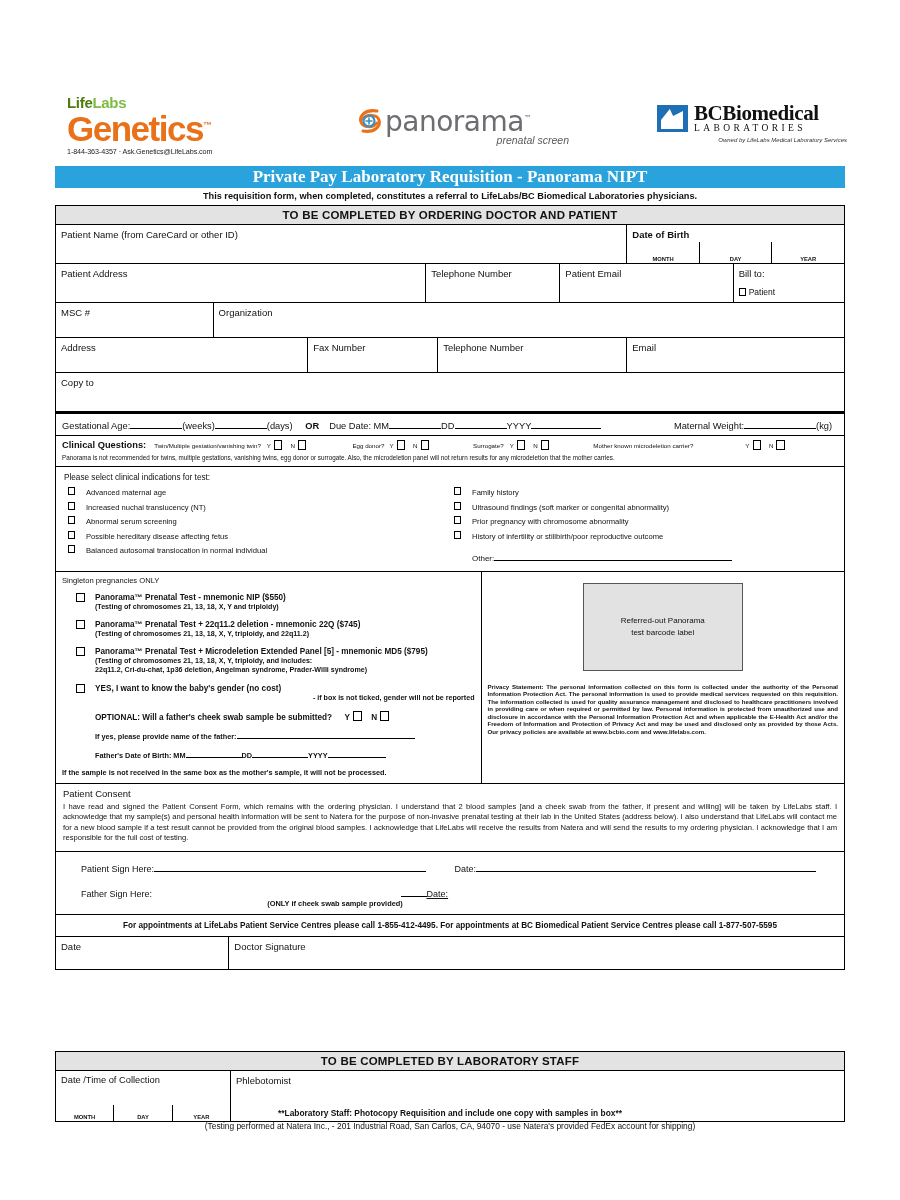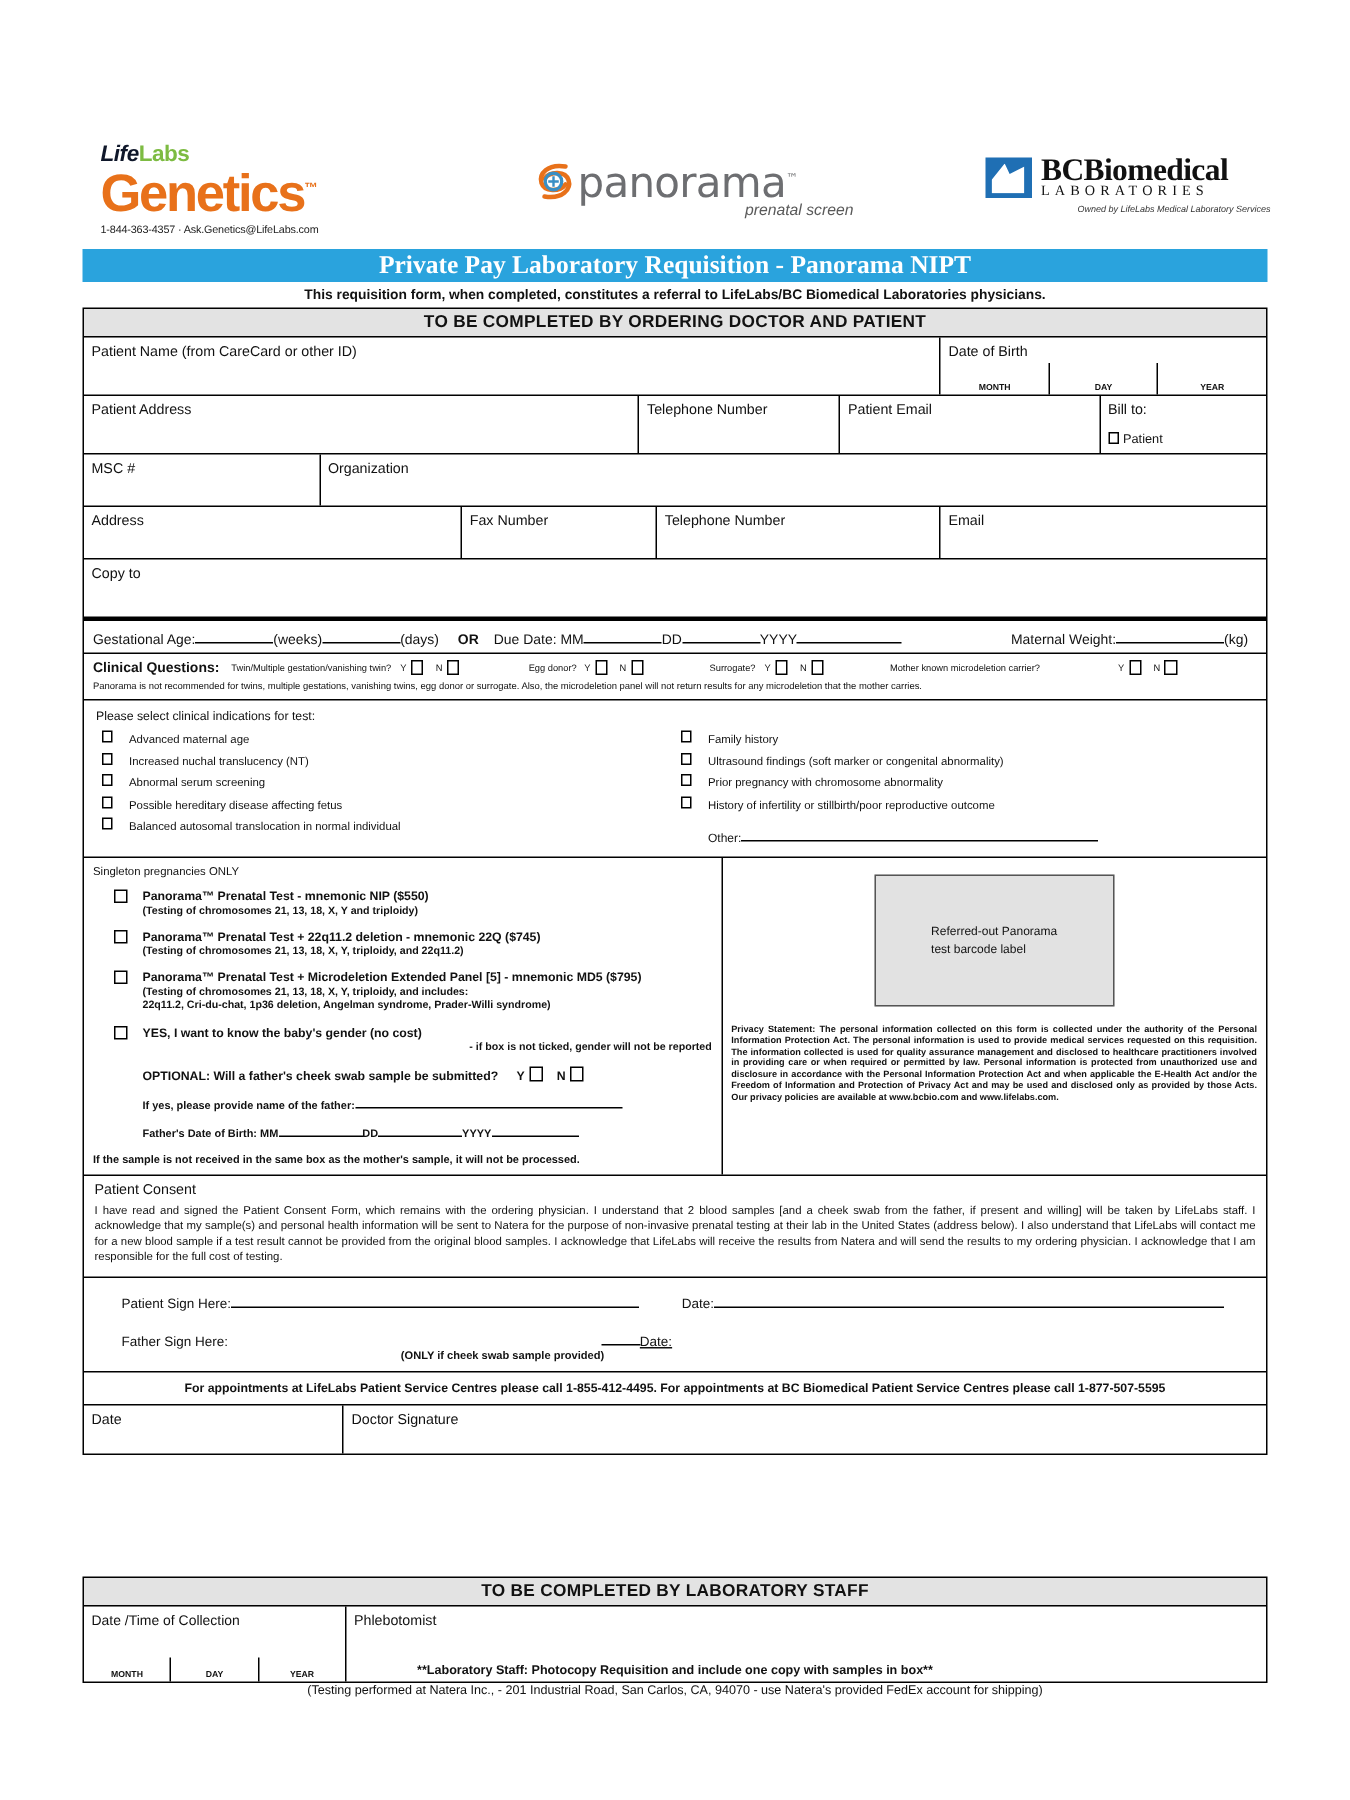--- a/index.html
+++ b/index.html
@@ -10,21 +10,21 @@
     font-family:"Liberation Sans", sans-serif;
     color:#111;
     position:relative;
   }
   .page { position:absolute; left:0; top:0; width:900px; height:1200px; background:#fff; }
 
   
   .header { position:absolute; left:55px; top:95px; width:790px; height:68px; }
   .logo-lifelabs { position:absolute; left:12px; top:0px; width:250px; }
   .ll-top { font-size:15px; font-weight:bold; letter-spacing:-0.3px; line-height:15px; }
-  .ll-life { color:#0f172a;font-style:italic; }
+  .ll-life { color:#4d7c0f; }
   .ll-labs { color:#7dbb42; }
   .ll-gen { font-size:35px; font-weight:bold; color:#e8711a; letter-spacing:-1.5px;
             line-height:34px; margin-top:-2px; }
   .ll-tm { font-size:9px; vertical-align:super; color:#e8711a; }
   .ll-contact { font-size:7.2px; color:#222; margin-top:1px; letter-spacing:-0.1px; }
 
   .logo-panorama { position:absolute; left:300px; top:10px; width:230px; height:48px; }
   .pano-row { display:flex; align-items:center; }
   .pano-mark { width:30px; height:30px; position:relative; flex:0 0 30px; }
   .pano-word { font-size:28px; color:#6d6e71; letter-spacing:-0.5px; line-height:28px;
@@ -60,21 +60,21 @@
   .row { display:flex; border-bottom:1.3px solid #000; }
   .row:last-child { border-bottom:none; }
   .cell { position:relative; padding:4px 5px; border-right:1.3px solid #000; font-size:9.5px; }
   .cell:last-child { border-right:none; }
   .lbl { font-size:9.5px; color:#111; }
   .h38 { height:38px; }
   .h34 { height:34px; }
 
   
   .dob-wrap { display:flex; flex-direction:column; height:100%; }
-  .dob-top { font-size:9.5px; padding-bottom:2px; }
+  .dob-top { font-size:9.5px; padding-bottom:2px;font-weight:bold; }
   .dob-cols { display:flex; flex:1; align-items:flex-end; }
   .dob-c { flex:1; border-left:1.3px solid #000; text-align:center; font-size:5.8px;
            font-weight:bold; height:100%; display:flex; align-items:flex-end;
            justify-content:center; padding-bottom:1px; }
   .dob-c.first { border-left:none; }
 
   .cbx { display:inline-block; width:7px; height:8px; border:1px solid #000;
          vertical-align:-1px; margin-right:3px; background:#fff; }
   .cbx-lg { display:inline-block; width:8.5px; height:9.5px; border:1.1px solid #000;
             vertical-align:-1px; background:#fff; }
@@ -112,21 +112,21 @@
   .y-main { font-size:8.2px; font-weight:bold; }
   .y-sub { font-size:7.1px; font-weight:bold; margin-top:1px;text-align:right; }
   .opt-line { font-size:8.2px; font-weight:bold; margin-top:9px; }
   .opt-cb { display:inline-block; width:9px; height:10px; border:1.2px solid #000;
             vertical-align:-1px; margin:0 7px 0 3px; }
   .sm-line { font-size:7.3px; font-weight:bold; margin-top:7px; }
   .warn-line { font-size:7.3px; font-weight:bold; margin-top:8px; }
 
   .barcode-box { width:160px; height:88px; margin:6px auto 0 auto; background:#e2e2e2;
                  border:1.6px solid #555; display:flex; align-items:center;
-                 justify-content:center; text-align:left; font-size:8px; line-height:12px; }
+                 justify-content:center; text-align:center; font-size:8px; line-height:12px; }
   .privacy { font-size:6.1px; line-height:7.6px; text-align:justify; font-weight:bold;
              margin-top:12px; }
 
   
   .consent { padding:4px 7px 7px 7px; border-bottom:1.3px solid #000; }
   .consent-h { font-size:9.5px; margin-bottom:3px; }
   .consent-b { font-size:7.6px; line-height:10.6px; text-align:justify; }
 
   .sign { padding:10px 7px 6px 7px; border-bottom:1.3px solid #000; }
   .sign-row { font-size:9px; margin-bottom:13px; white-space:nowrap; }

